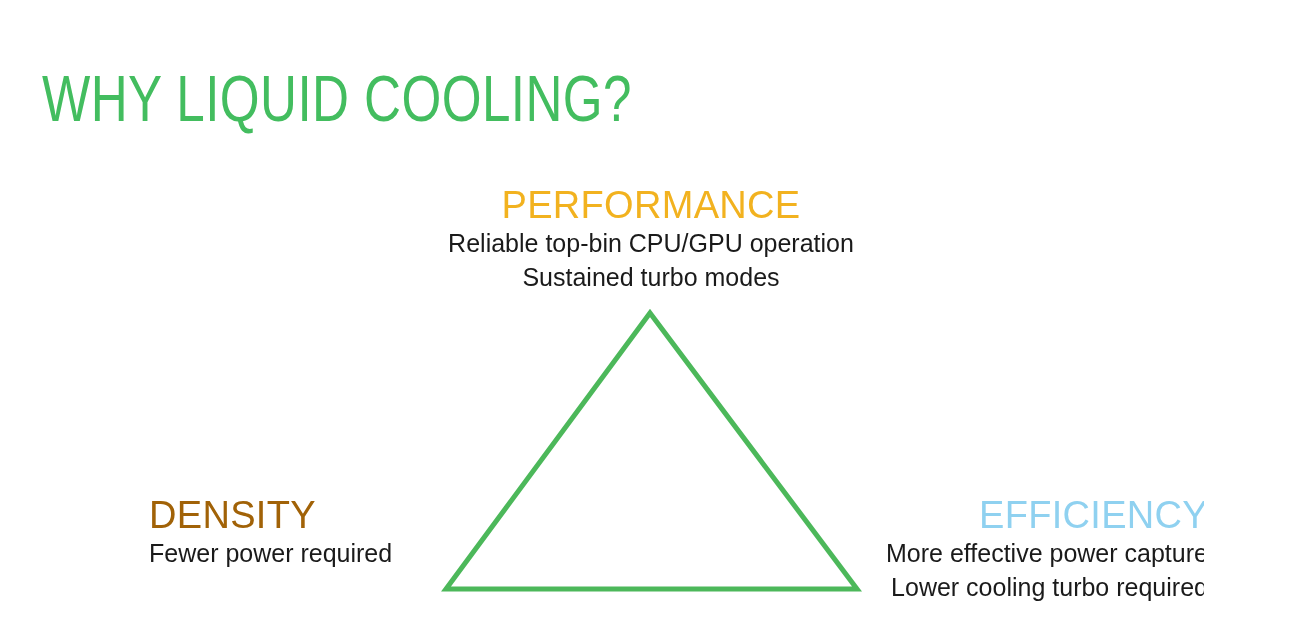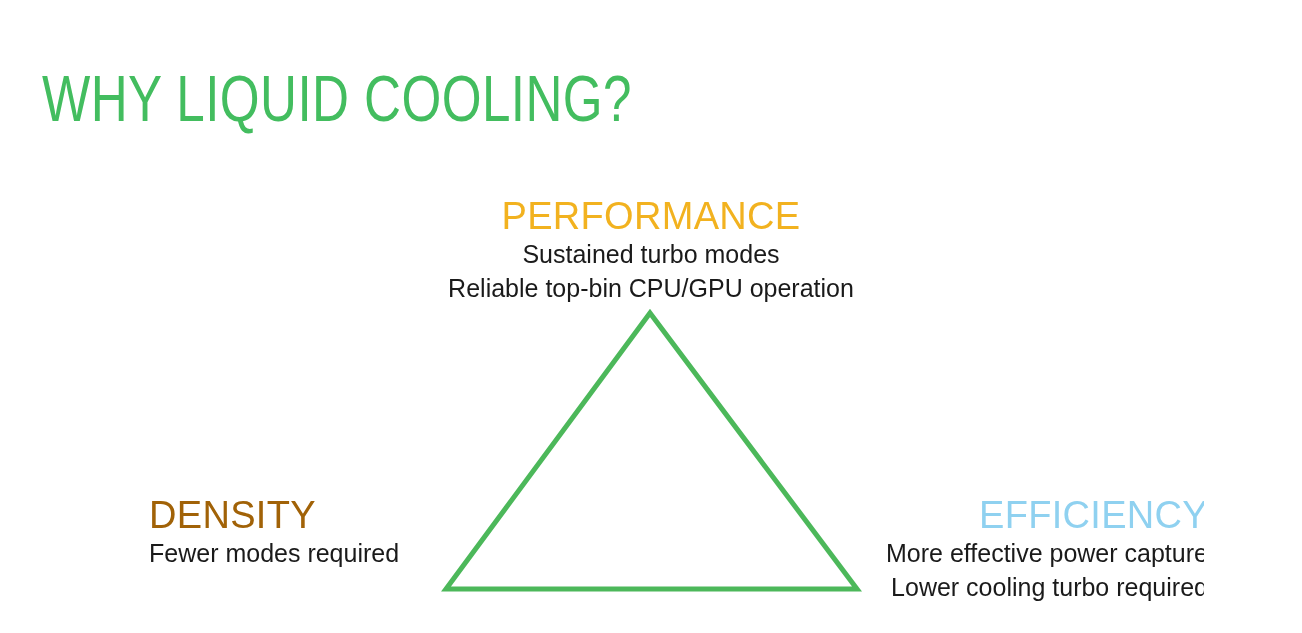--- a/index.html
+++ b/index.html
@@ -69,21 +69,20 @@
     color: #1a1a1a;
     white-space: nowrap;
   }
 
   
   #block-performance {
     left: 651px;
     top: 186px;
     transform: translateX(-50%);
     text-align: center;
-    margin-top: 11px;
   }
   #block-performance .vertex-heading { color: #f2b21f; }
 
   
   #block-density {
     left: 149px;
     top: 496px;
     text-align: left;
   }
   #block-density .vertex-heading { color: #43bd5f; }
@@ -103,29 +102,29 @@
 
   <h1 id="slide-title" style="color: rgb(67, 189, 95);">WHY LIQUID COOLING?</h1>
 
   <svg id="triangle-svg" viewBox="0 0 1302 633" xmlns="http://www.w3.org/2000/svg">
     <polygon id="triangle-shape" points="650,313 857,589 446,589" fill="none" stroke="#4cb85a" stroke-width="5" stroke-linejoin="miter"></polygon>
   </svg>
 
   <div class="vertex-block" id="block-performance">
     <div class="vertex-heading" style="color: rgb(242, 178, 31);">PERFORMANCE</div>
     <ul class="vertex-lines">
+      <li class="vertex-line">Reliable top-bin CPU/GPU operation</li>
       <li class="vertex-line">Sustained turbo modes</li>
-      <li class="vertex-line">Reliable top-bin CPU/GPU operation</li>
     </ul>
   </div>
 
   <div class="vertex-block" id="block-density">
     <div class="vertex-heading" style="color: #a16207;">DENSITY</div>
     <ul class="vertex-lines">
-      <li class="vertex-line">Fewer modes required</li>
+      <li class="vertex-line">Fewer power required</li>
     </ul>
   </div>
 
   <div class="vertex-block" id="block-efficiency">
     <div class="vertex-heading" style="color: rgb(143, 209, 240);">EFFICIENCY</div>
     <ul class="vertex-lines">
       <li class="vertex-line">More effective power capture</li>
       <li class="vertex-line">Lower cooling turbo required</li>
     </ul>
   </div>

